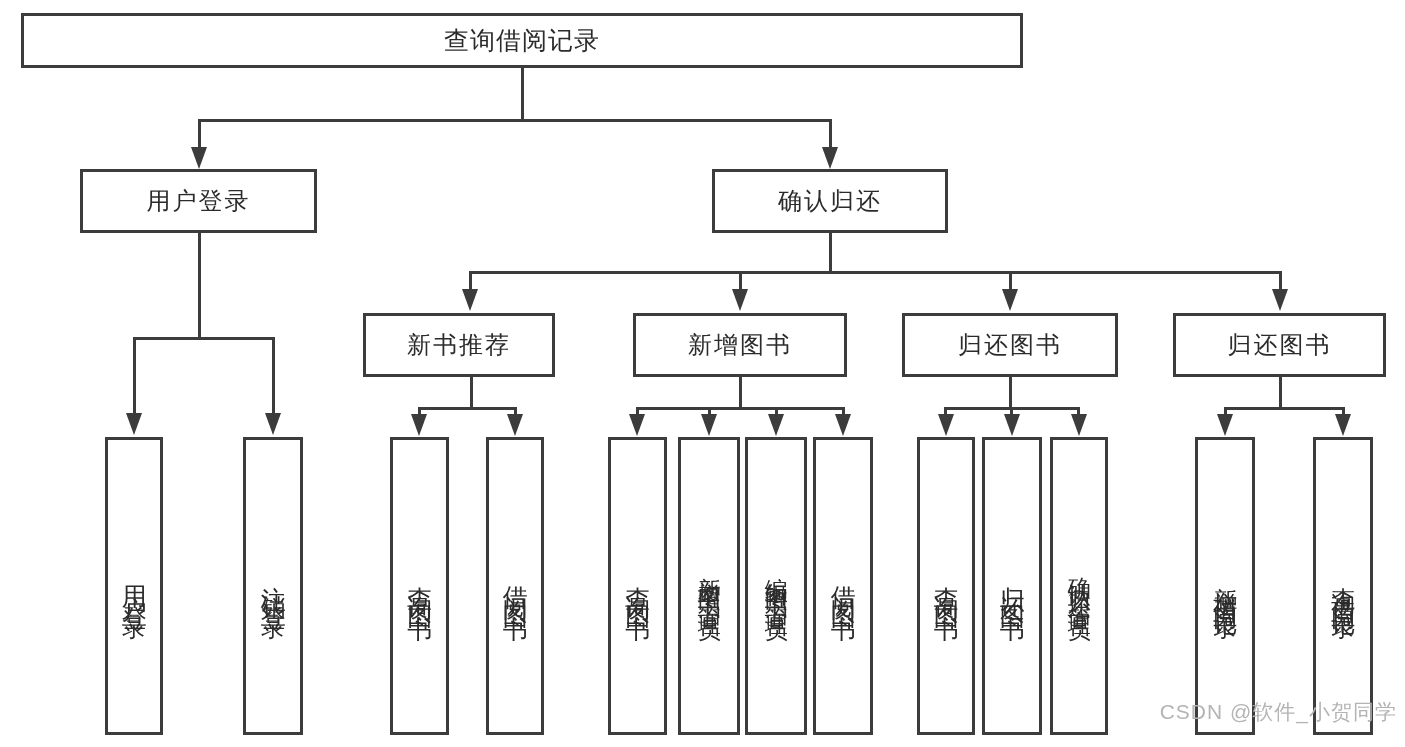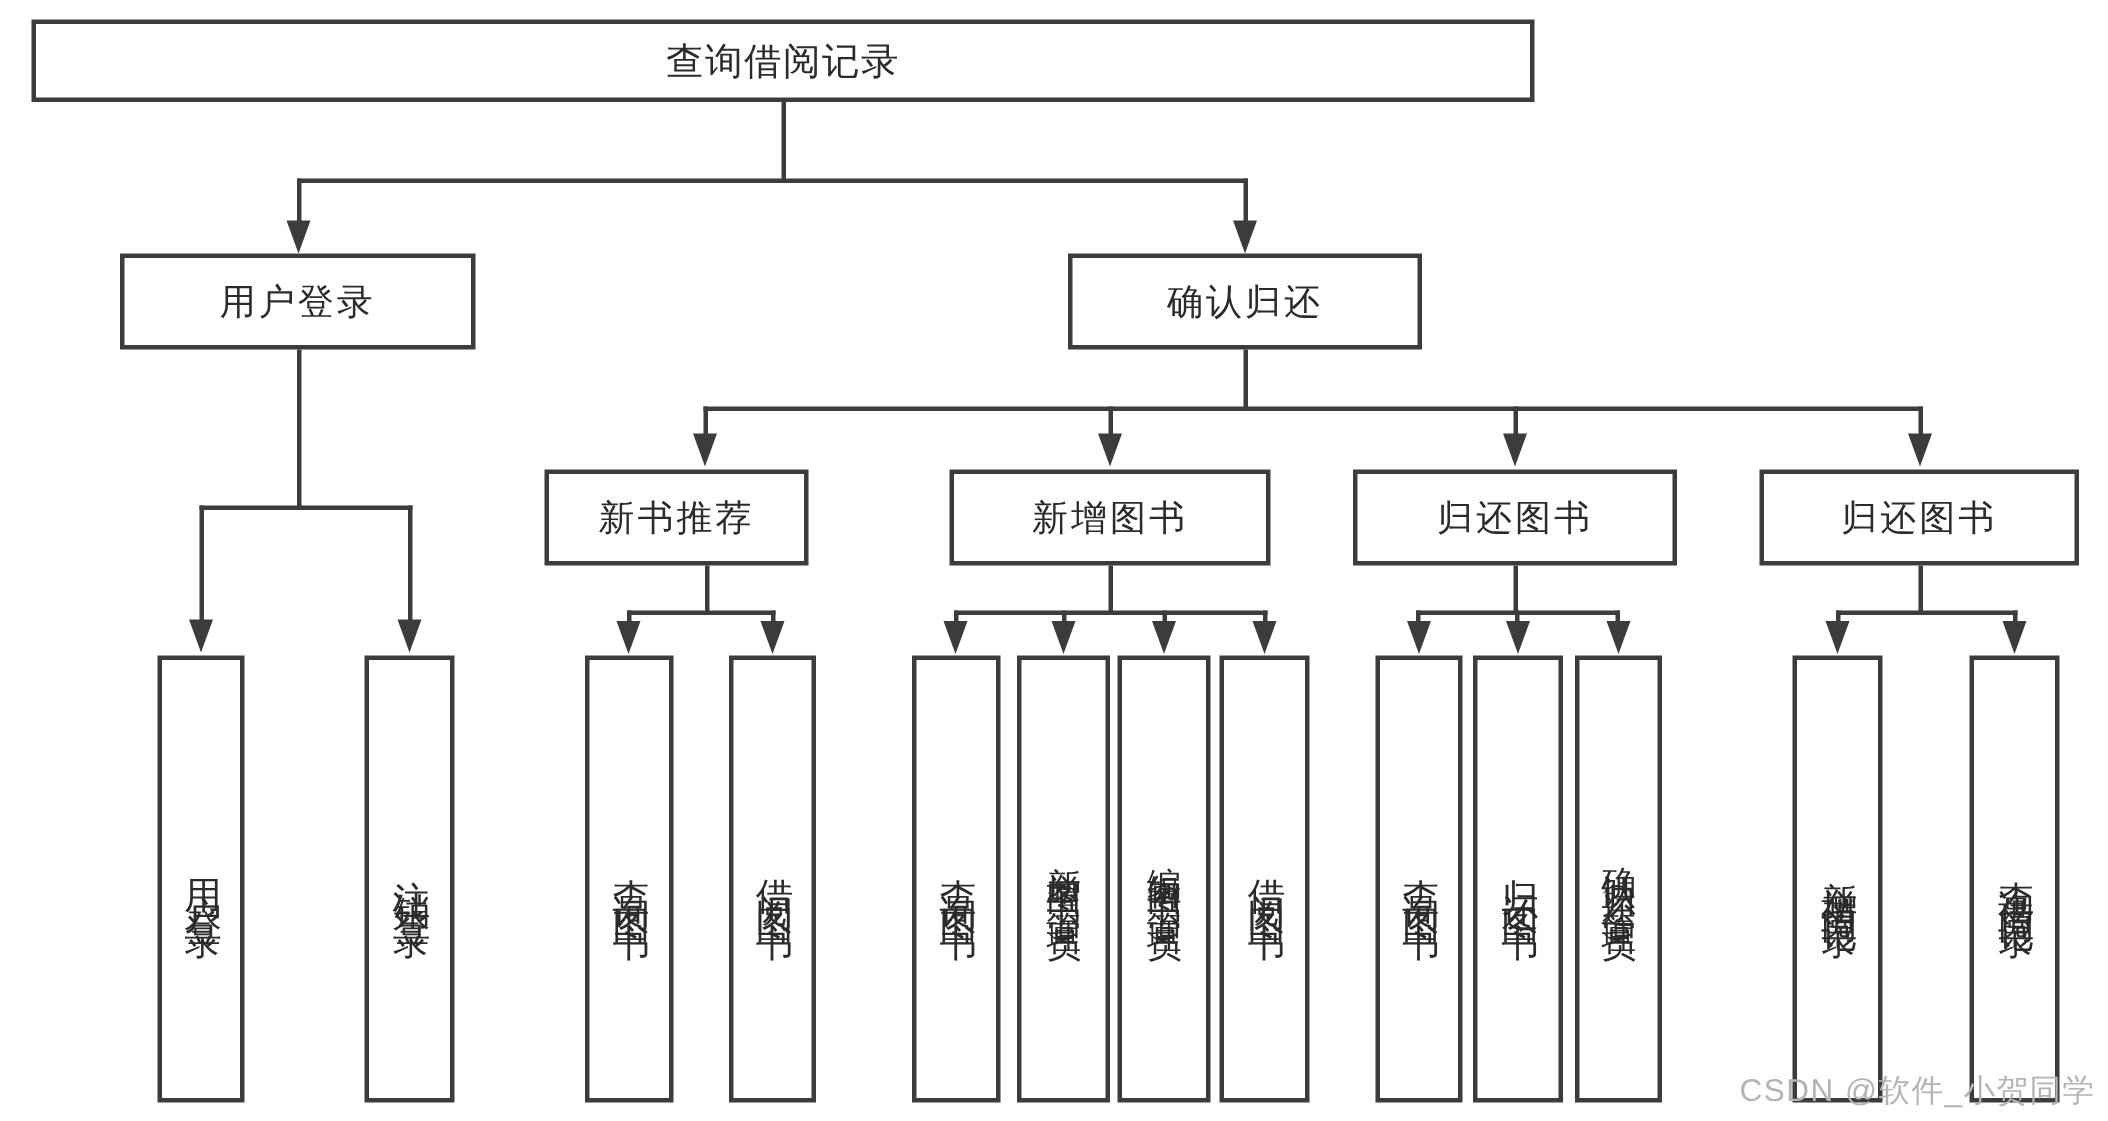--- a/index.html
+++ b/index.html
@@ -22,34 +22,34 @@
   .leaf.med span{font-size:24px;letter-spacing:6px;}
   .leaf.long span{font-size:23px;letter-spacing:6px;}
   .vl{position:absolute;width:3px;background:#3c3c3c;}
   .hl{position:absolute;height:3px;background:#3c3c3c;}
   .ah{
     position:absolute;width:0;height:0;
     border-left:8px solid transparent;border-right:8px solid transparent;
     border-top:22px solid #3c3c3c;
   }
   .watermark{
-    position:absolute;right:8px;bottom:6px;font-size:21px;
+    position:absolute;right:8px;bottom:21px;font-size:21px;
     color:#b4b4b6;letter-spacing:1px;white-space:nowrap;
   }
 </style>
 </head>
 <body>
 
 <div class="box root" style="left:21px;top:13px;width:1002px;height:55px;">查询借阅记录</div>
 
 <div class="box hbox" style="left:80px;top:169px;width:237px;height:64px;">用户登录</div>
 
 <div class="box hbox" style="left:712px;top:169px;width:236px;height:64px;">确认归还</div>
 
-<div class="box hbox" style="left:363px;top:313px;width:176px;height:64px;">新书推荐</div>
+<div class="box hbox" style="left:363px;top:313px;width:192px;height:64px;">新书推荐</div>
 
 <div class="box hbox" style="left:633px;top:313px;width:214px;height:64px;">新增图书</div>
 
 <div class="box hbox" style="left:902px;top:313px;width:216px;height:64px;">归还图书</div>
 
 <div class="box hbox" style="left:1173px;top:313px;width:213px;height:64px;">归还图书</div>
 
 <div class="box leaf" style="left:105px;top:437px;width:58px;height:298px;">
     <span>用户登录</span>
   </div>

